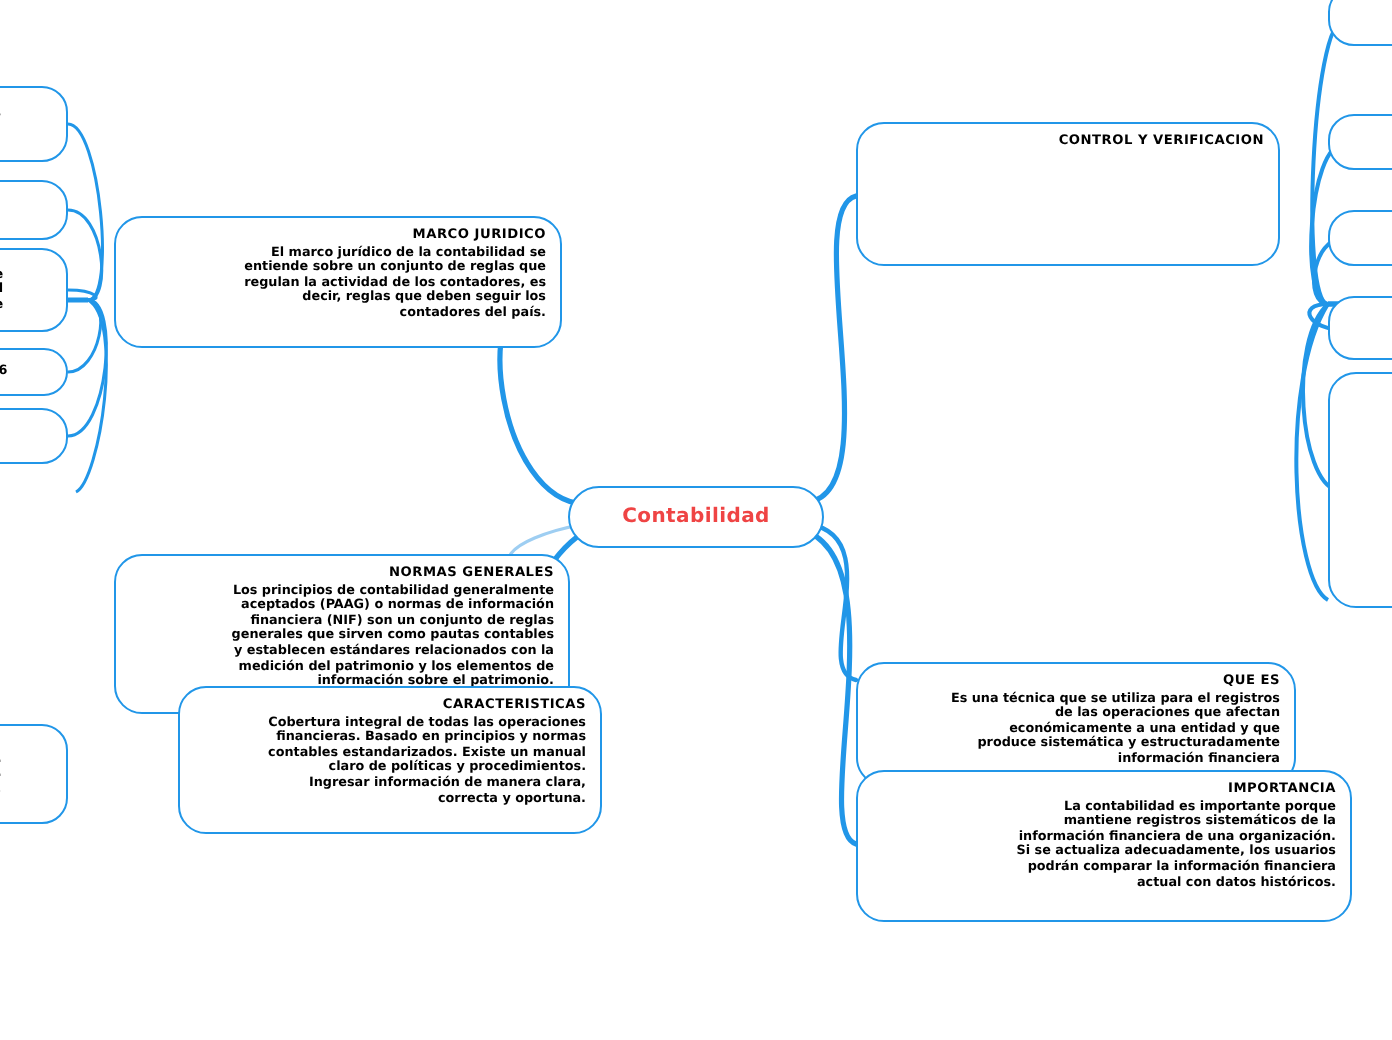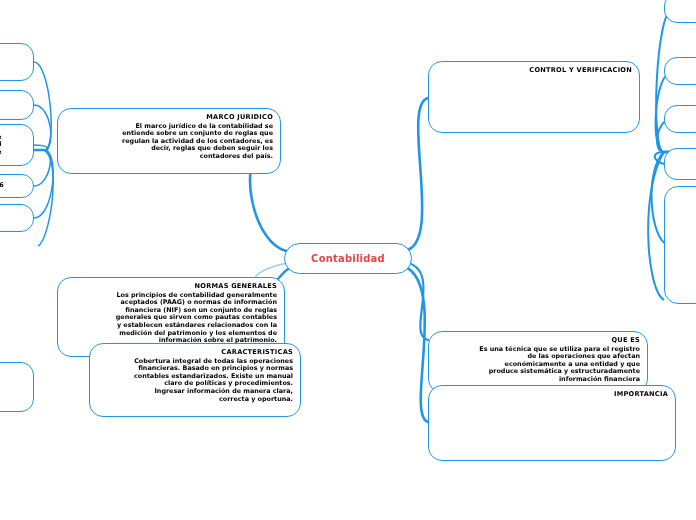--- a/index.html
+++ b/index.html
@@ -149,29 +149,35 @@
 Ingresar información de manera clara,
 correcta y oportuna.</span>
   </div>
 
   <div class="node pad" style="left:428px; top:61px; width:212px; height:72px;">
     <span class="title">CONTROL Y VERIFICACION</span>
   </div>
 
   <div class="node pad" style="left:428px; top:331px; width:220px; height:62px;">
     <span class="title">QUE ES</span>
-    <span class="body">Es una técnica que se utiliza para el registro
+    <span class="body">Es una técnica que se utiliza para el registros
 de las operaciones que afectan
 económicamente a una entidad y que
 produce sistemática y estructuradamente
 información financiera</span>
   </div>
 
   <div class="node pad" style="left:428px; top:385px; width:248px; height:76px;">
     <span class="title">IMPORTANCIA</span>
+    <span class="body">La contabilidad es importante porque
+mantiene registros sistemáticos de la
+información financiera de una organización.
+Si se actualiza adecuadamente, los usuarios
+podrán comparar la información financiera
+actual con datos históricos.</span>
   </div>
 
   <div class="node stub" style="left:-42px; top:43px; width:76px; height:38px;">
     <span class="body">e
 na</span>
   </div>
   <div class="node stub" style="left:-42px; top:90px; width:76px; height:30px;">
     <span class="body"></span>
   </div>
   <div class="node stub" style="left:-42px; top:124px; width:76px; height:42px;">

